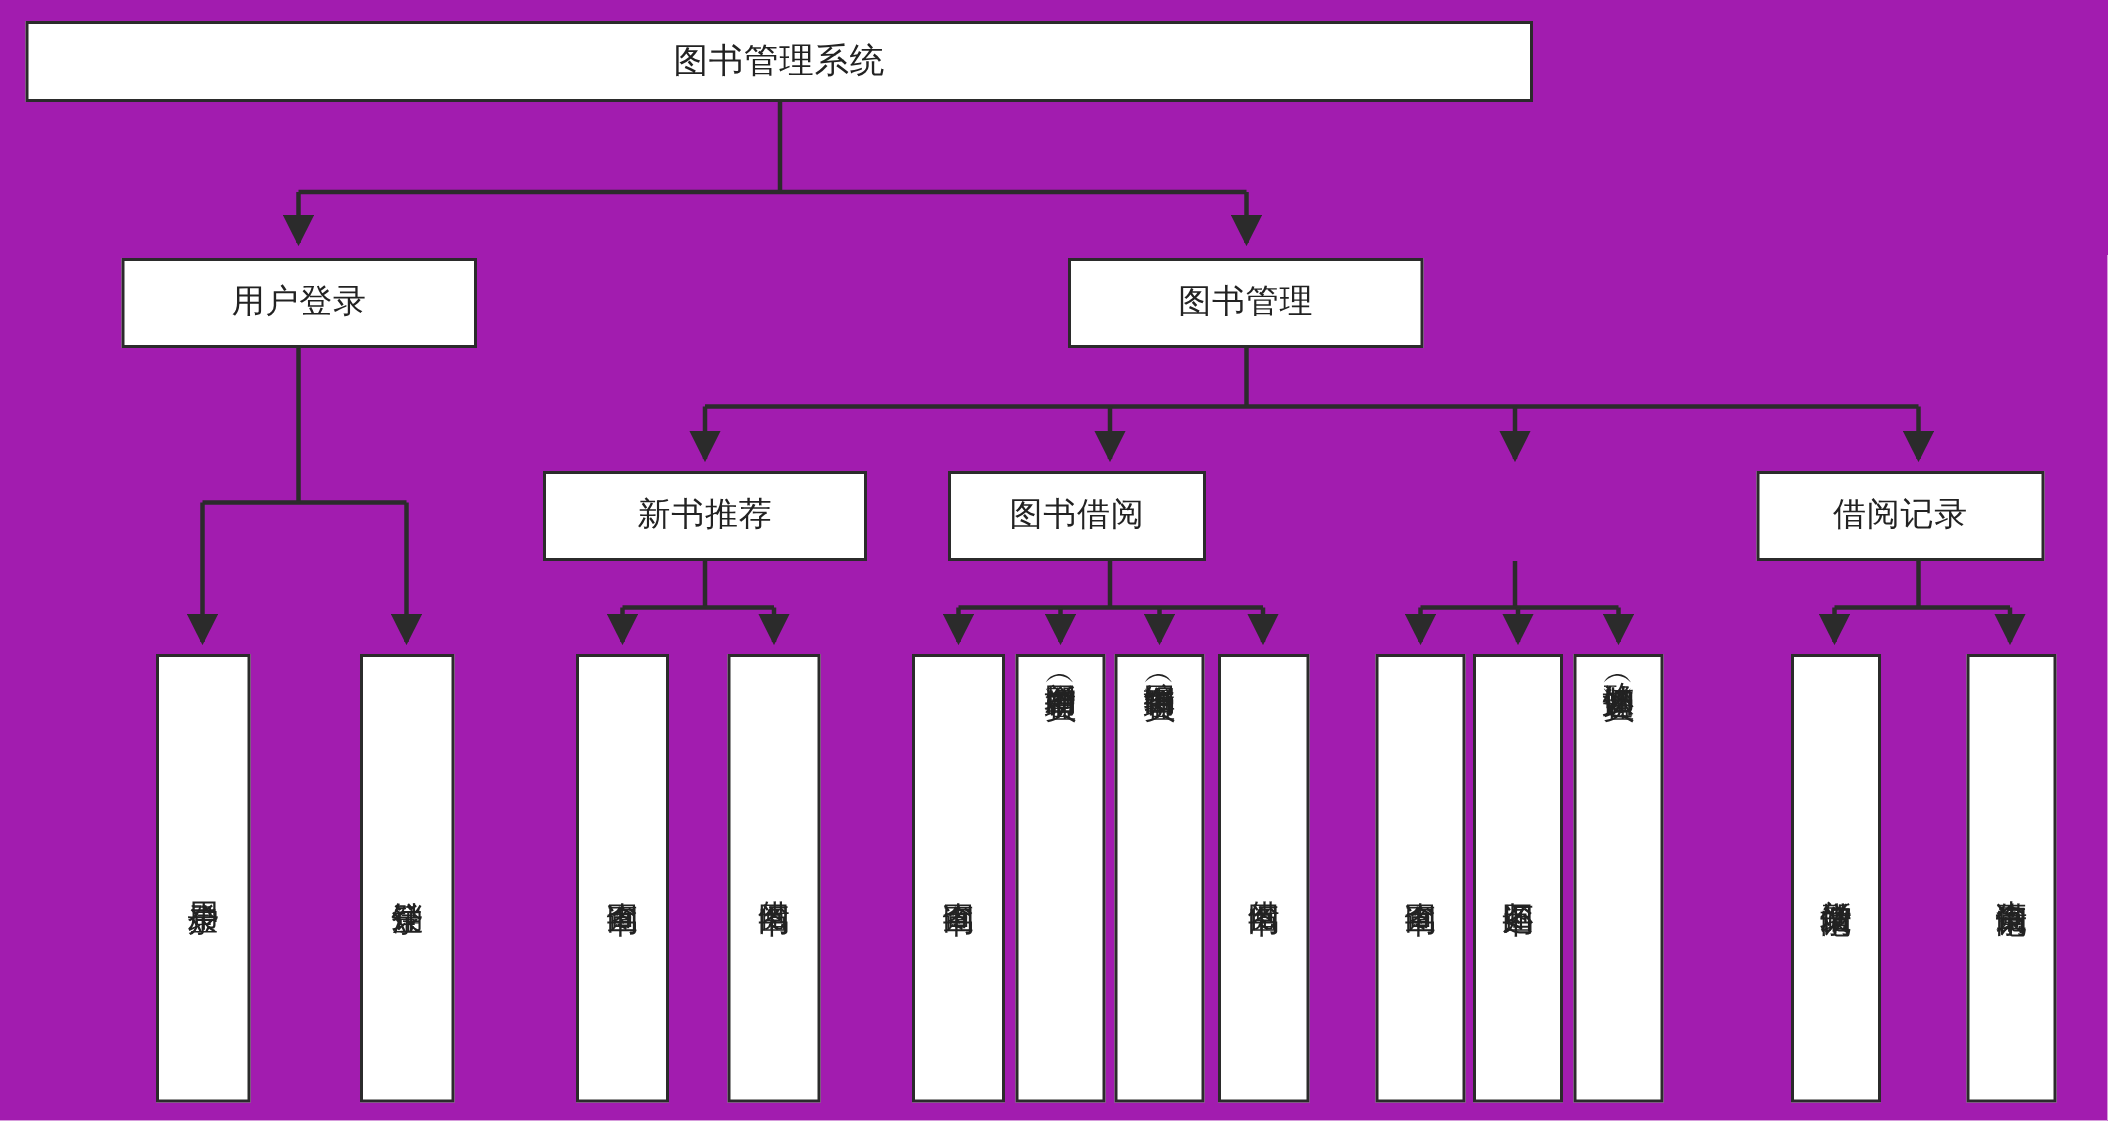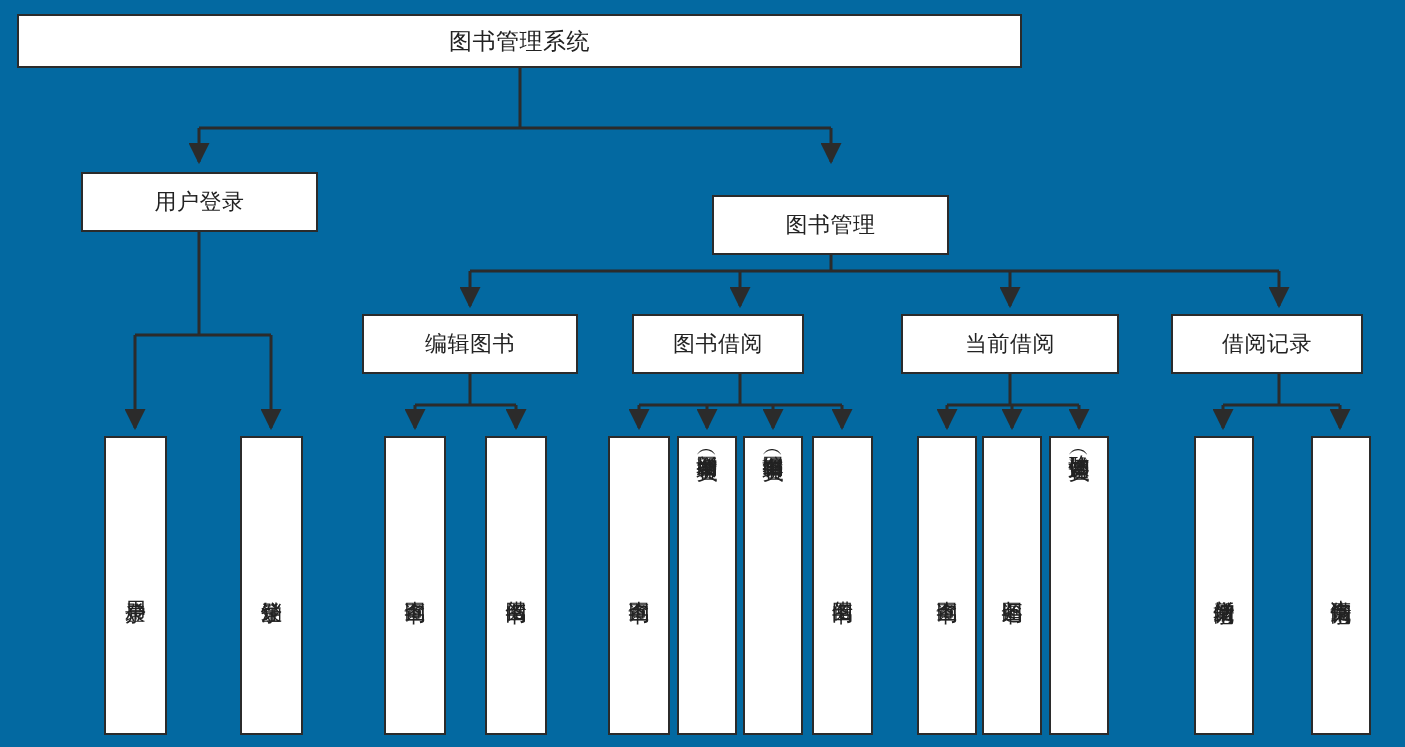--- a/index.html
+++ b/index.html
@@ -5,21 +5,21 @@
 <style>
   html, body {
     margin: 0;
     padding: 0;
     background: #ffffff;
   }
   #canvas {
     position: relative;
     width: 1405px;
     height: 747px;
-    background: #0369a1;
+    background: #a21caf;
     font-family: "DejaVu Sans", "Liberation Sans", sans-serif;
     overflow: hidden;
   }
   #wires {
     position: absolute;
     left: 0;
     top: 0;
     width: 1405px;
     height: 747px;
     pointer-events: none;
@@ -134,33 +134,30 @@
     </g>
   </svg>
 
   <div class="node horiz root" style="left:17px; top:14px; width:1005px; height:54px;">
     <span class="label">图书管理系统</span>
   </div>
 
   <div class="node horiz" style="left:81px; top:172px; width:237px; height:60px;">
     <span class="label">用户登录</span>
   </div>
-  <div class="node horiz" style="left:712px; top:172px; width:237px; height:60px;margin-top:23px;">
+  <div class="node horiz" style="left:712px; top:172px; width:237px; height:60px;">
     <span class="label">图书管理</span>
   </div>
 
   <div class="node horiz" style="left:362px; top:314px; width:216px; height:60px;">
-    <span class="label">编辑图书</span>
+    <span class="label">新书推荐</span>
   </div>
   <div class="node horiz" style="left:632px; top:314px; width:172px; height:60px;">
     <span class="label">图书借阅</span>
   </div>
-  <div class="node horiz" style="left:901px; top:314px; width:218px; height:60px;">
-    <span class="label">当前借阅</span>
-  </div>
   <div class="node horiz" style="left:1171px; top:314px; width:192px; height:60px;">
     <span class="label">借阅记录</span>
   </div>
 
   <div class="node vert center" style="left:104px; top:436px; width:63px; height:299px;">
     <span class="label">用户登录</span>
   </div>
   <div class="node vert center" style="left:240px; top:436px; width:63px; height:299px;">
     <span class="label">注销登录</span>
   </div>

